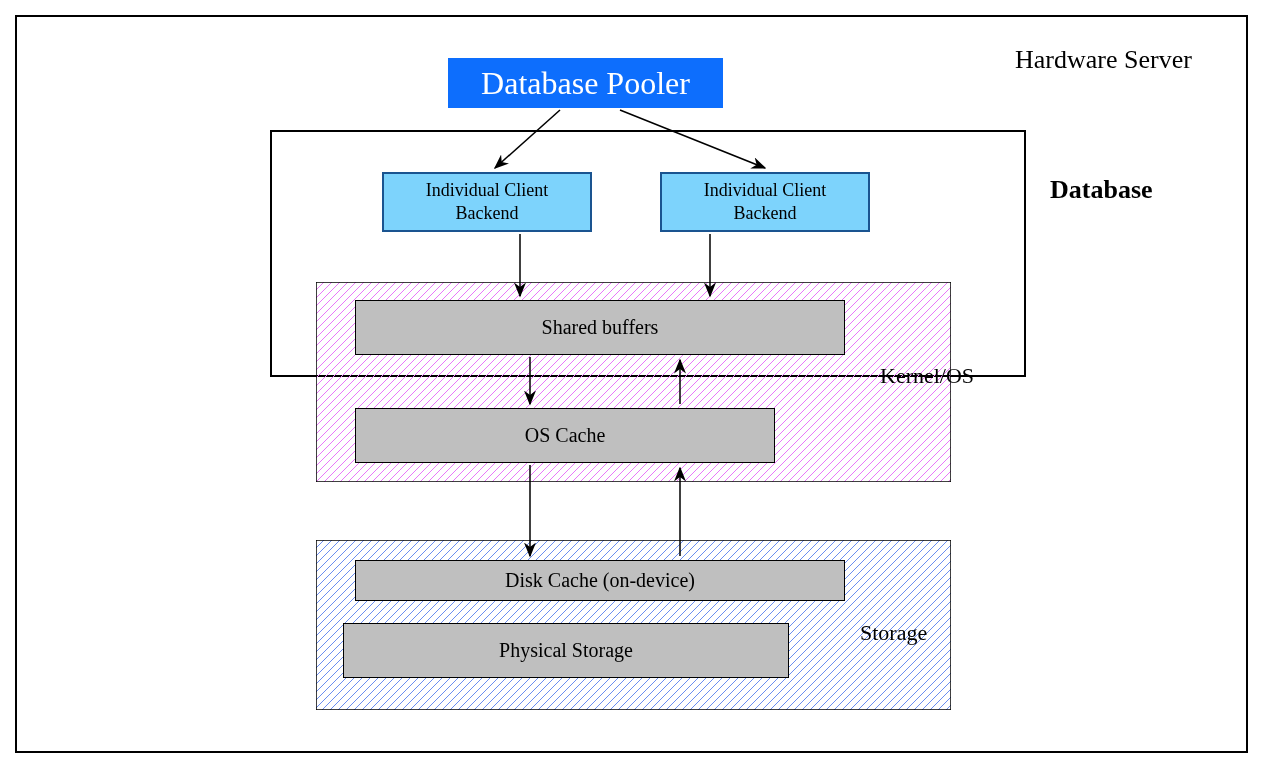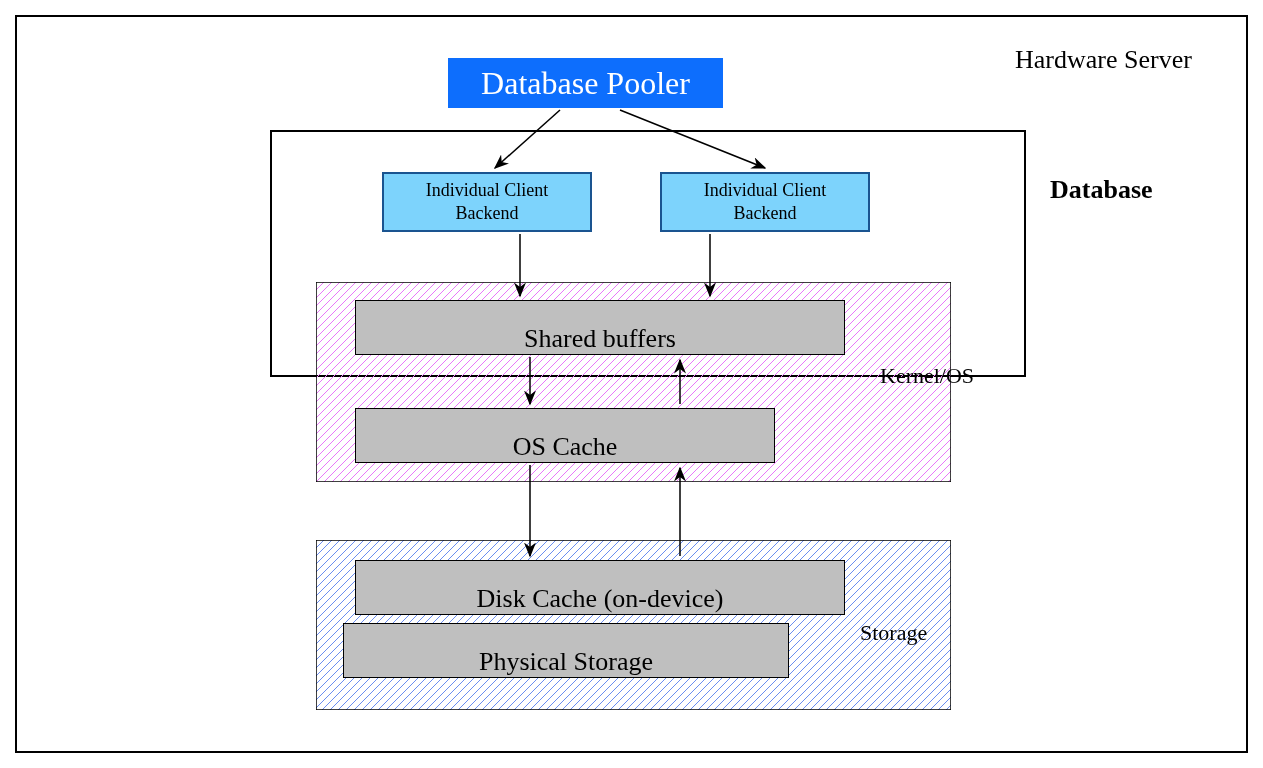--- a/index.html
+++ b/index.html
@@ -80,23 +80,23 @@
     left: 316px;
     top: 540px;
     width: 635px;
     height: 170px;
   }
   .gray-box {
     position: absolute;
     background: #bfbfbf;
     border: 1.5px solid #000;
     display: flex;
-    align-items: flex-end;
+    align-items: center;
     justify-content: center;
-    font-size: 26px;
+    font-size: 20px;
   }
   svg { display: block; }
   .arrow-svg {
     position: absolute;
     pointer-events: none;
   }
 </style>
 </head>
 <body>
 
@@ -145,21 +145,21 @@
     <defs>
       <pattern id="hatchBlue" patternUnits="userSpaceOnUse" width="8" height="8">
         <path d="M-2,2 l4,-4 M0,8 l8,-8 M6,10 l4,-4" stroke="#6b8ef0" stroke-width="1"></path>
       </pattern>
     </defs>
     <rect width="635" height="170" fill="url(#hatchBlue)" stroke="#000" stroke-width="1.5"></rect>
   </svg>
 </div>
 <div class="label" style="left:860px; top:620px;">Storage</div>
 
-<div class="gray-box" style="left:355px; top:560px; width:490px; height:55px;">
+<div class="gray-box" style="left:355px; top:560px; width:490px; height:41px;">
   <span>Disk Cache (on-device)</span>
 </div>
 
 <div class="gray-box" style="left:343px; top:623px; width:446px; height:55px;">
   <span>Physical Storage</span>
 </div>
 
 <svg class="arrow-svg" style="left:0; top:0;" width="1263" height="768">
   <defs>
     <marker id="arrowhead" markerWidth="10" markerHeight="8" refX="9" refY="4" orient="auto">

